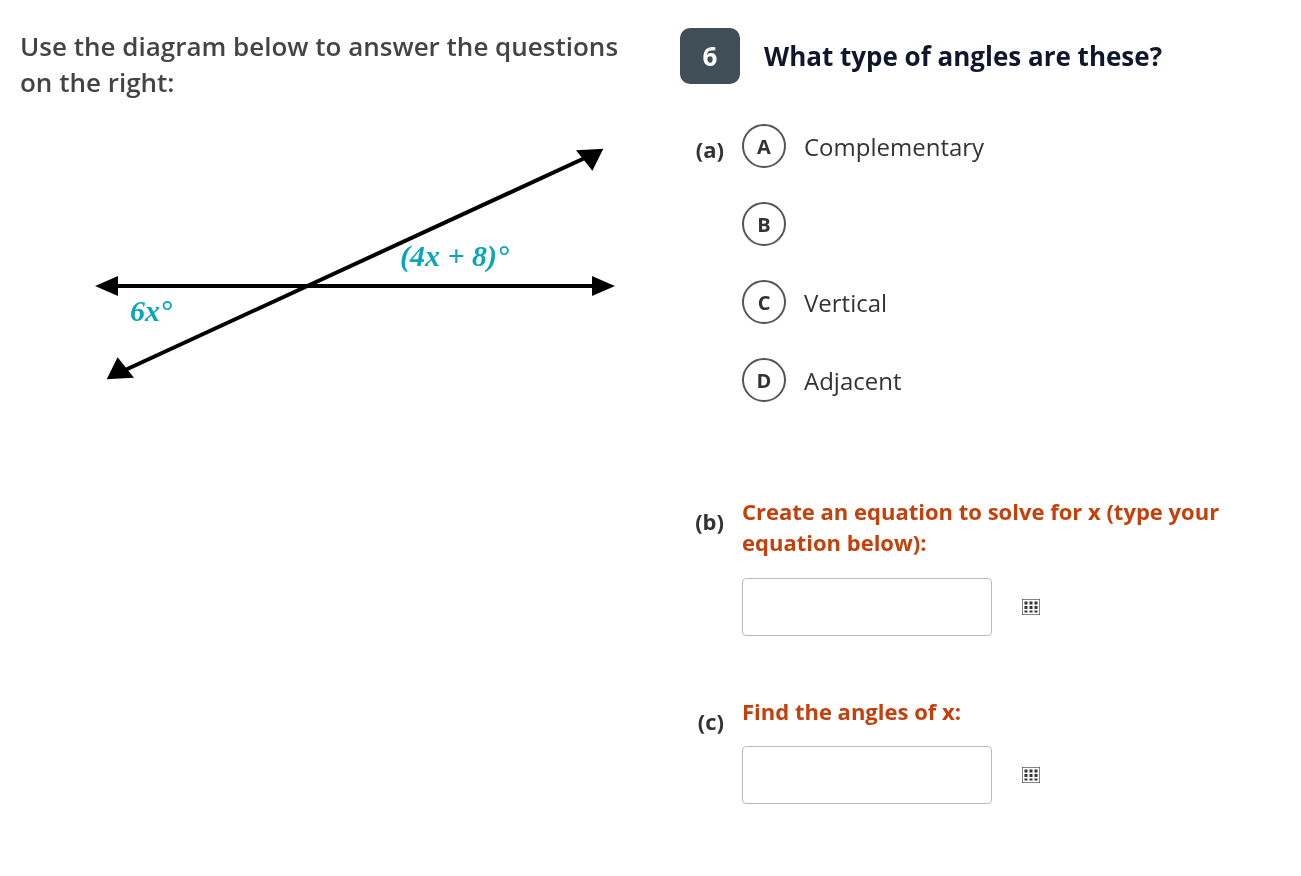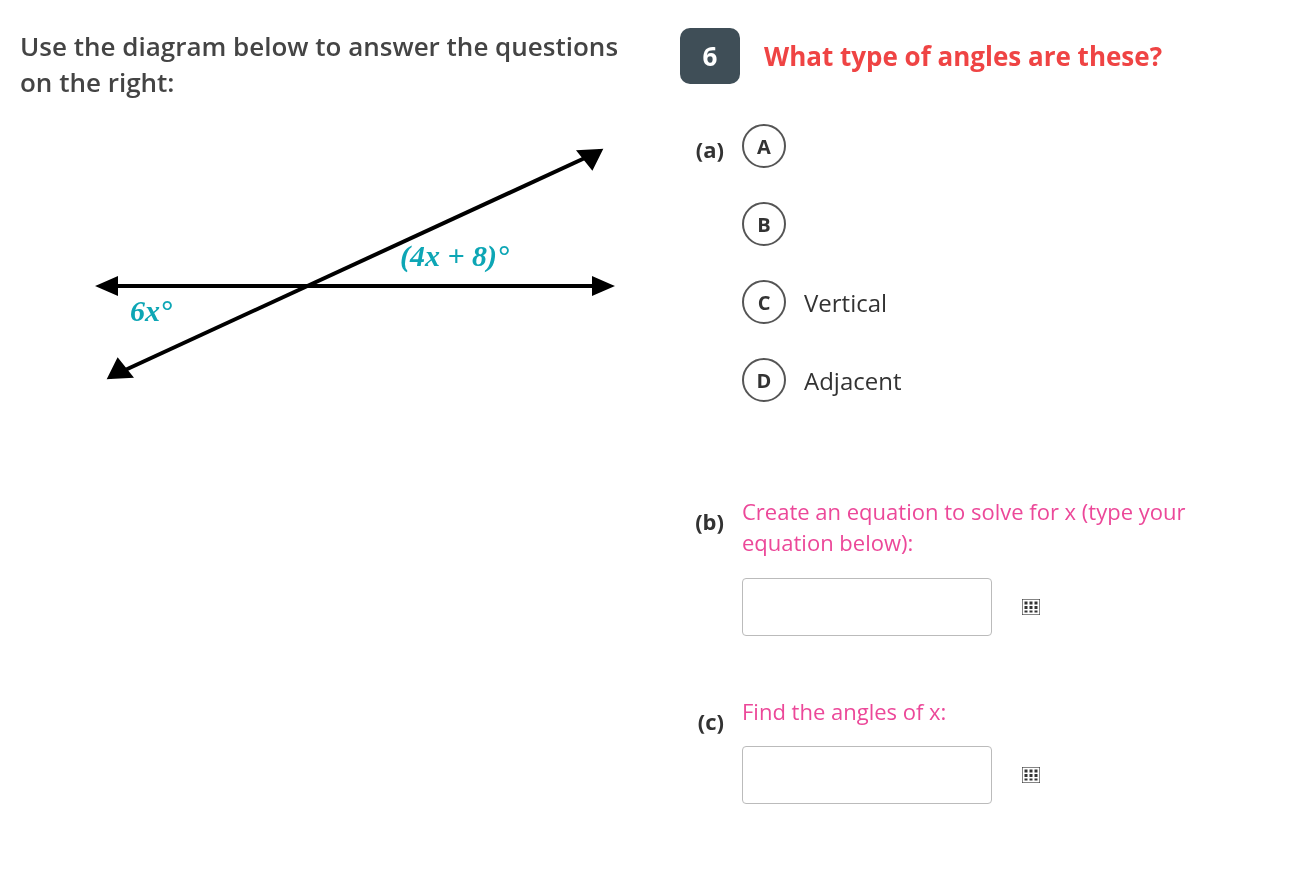--- a/index.html
+++ b/index.html
@@ -55,40 +55,40 @@
     width: 60px;
     height: 56px;
     border-radius: 10px;
     display: flex;
     align-items: center;
     justify-content: center;
   }
   .qtext {
     font-size: 26px;
     font-weight: 700;
-    color: #ef4444;
+    color: #0f172a;
     padding-top: 10px;
   }
   .part-row {
     display: flex;
     gap: 18px;
     margin-bottom: 60px;
   }
   .part-label {
     font-weight: 700;
     font-size: 22px;
     width: 44px;
     padding-top: 10px;
     text-align: right;
   }
   .part-body { flex: 1; }
   .part-text {
     font-size: 22px;
-    font-weight: 400;
-    color: #ec4899;
+    font-weight: 700;
+    color: #c2410c;
     line-height: 1.4;
     margin-bottom: 20px;
   }
   .choice {
     display: flex;
     align-items: center;
     gap: 18px;
     margin-bottom: 34px;
     cursor: pointer;
   }
@@ -159,20 +159,21 @@
     <div class="question-header">
       <div class="qnum">6</div>
       <div class="qtext">What type of angles are these?</div>
     </div>
 
     <div class="part-row">
       <div class="part-label">(a)</div>
       <div class="part-body">
         <div class="choice">
           <div class="choice-letter">A</div>
+          <div class="choice-text">Complementary</div>
         </div>
         <div class="choice">
           <div class="choice-letter">B</div>
         </div>
         <div class="choice">
           <div class="choice-letter">C</div>
           <div class="choice-text">Vertical</div>
         </div>
         <div class="choice">
           <div class="choice-letter">D</div>

